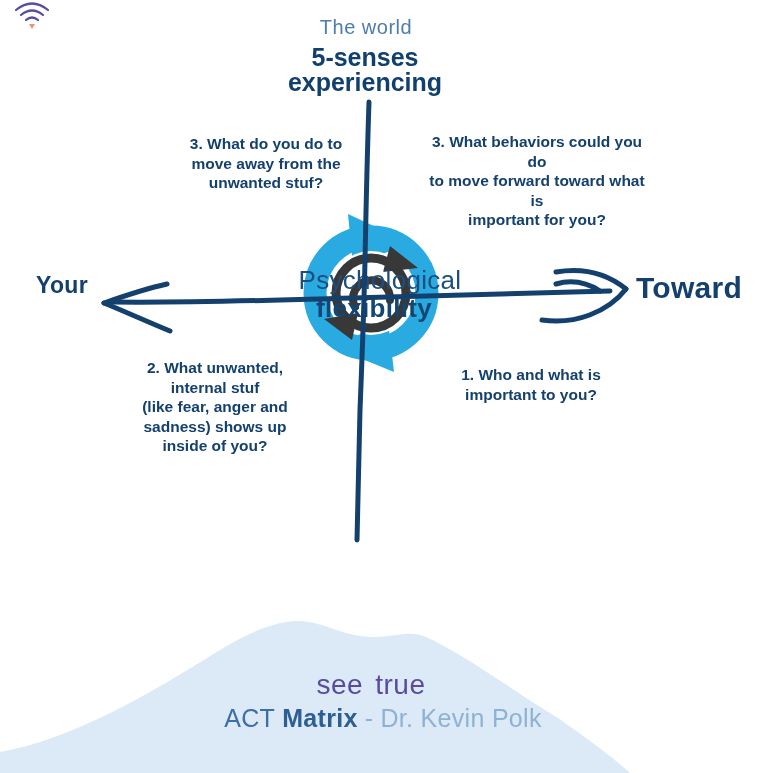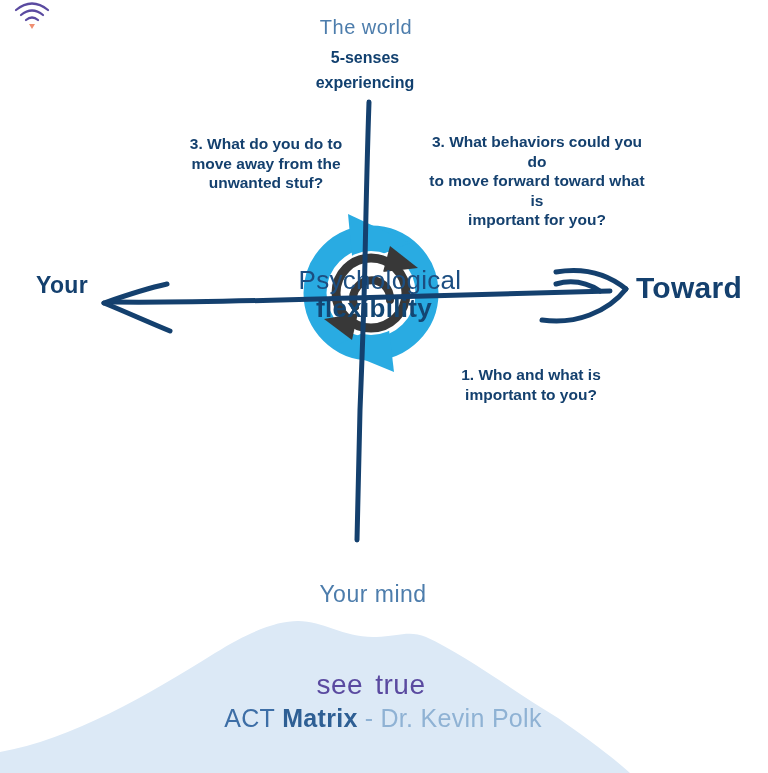--- a/index.html
+++ b/index.html
@@ -5,21 +5,21 @@
   html,body{margin:0;padding:0;background:#ffffff;}
   .canvas{
     position:relative;width:768px;height:773px;background:#ffffff;overflow:hidden;
     font-family:"Liberation Sans",sans-serif;
   }
   .canvas svg{position:absolute;left:0;top:0;width:768px;height:773px;}
   .t{position:absolute;transform:translateX(-50%);text-align:center;white-space:pre-line;}
   .navy{color:#14406e;}
   .steel{color:#4d7dac;}
   .world{left:366px;top:16px;font-size:20px;letter-spacing:.5px;}
-  .senses{left:365px;top:45px;font-size:16px;font-weight:bold;color:#11406f;line-height:25px;}
+  .senses{left:365px;top:45px;font-size:25px;font-weight:bold;color:#11406f;line-height:25px;}
   .quad{font-size:15.5px;font-weight:bold;color:#14406e;line-height:19.5px;}
   .q3{left:222px;top:134px;margin-left:44px;}
   .q4{left:537px;top:132px;}
   .q2{left:215px;top:358px;}
   .q1{left:531px;top:365px;}
   .away{left:62px;top:272px;font-size:23px;font-weight:bold;letter-spacing:.3px;}
   .toward{left:689px;top:271px;font-size:30px;font-weight:bold;letter-spacing:.3px;text-align:right;}
   .cpsy{left:380px;top:265px;font-size:26px;color:#1c4e81;letter-spacing:.3px;}
   .cflex{left:374px;top:293px;font-size:26px;font-weight:bold;color:#134673;letter-spacing:.3px;}
   .mental{left:374px;top:548px;font-size:22px;font-weight:bold;color:#11406f;letter-spacing:.3px;}
@@ -66,28 +66,32 @@
       <path d="M600,291 C586,282 570,280 556,284"></path>
       <path d="M626,289 C608,312 575,325 542,320"></path>
     </g>
   </svg>
 
   <div class="t world steel">The world</div>
   <div class="t senses">5-senses
 experiencing</div>
   <div class="t away navy">Your</div>
   <div class="t toward navy">Toward</div>
-  <div class="t yourmind steel">Your mind</div>
 
   <div class="t quad q3">3. What do you do to
 move away from the
 unwanted stuf?</div>
   <div class="t quad q4">3. What behaviors could you do
 to move forward toward what is
 important for you?</div>
+  <div class="t quad q2">2. What unwanted,
+internal stuf
+(like fear, anger and
+sadness) shows up
+inside of you?</div>
   <div class="t quad q1">1. Who and what is
 important to you?</div>
 
   <svg class="logo-arcs" viewBox="0 0 64 30" aria-hidden="true">
     <g fill="none" stroke="#5a4aa0" stroke-width="2.2" stroke-linecap="round">
       <path d="M26,20 Q32,15 38,20"></path>
       <path d="M21,15 Q32,6 43,15"></path>
       <path d="M16,10 Q32,-3 48,10"></path>
     </g>
     <polygon points="29,24 35,24 32,29" fill="#ef8f72"></polygon>

